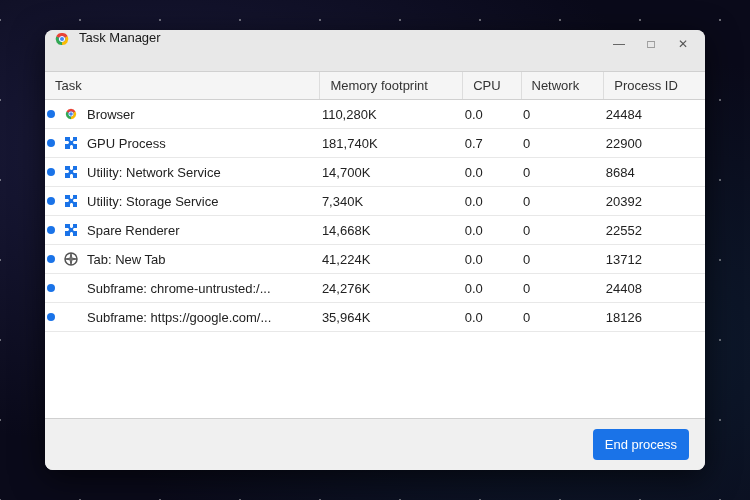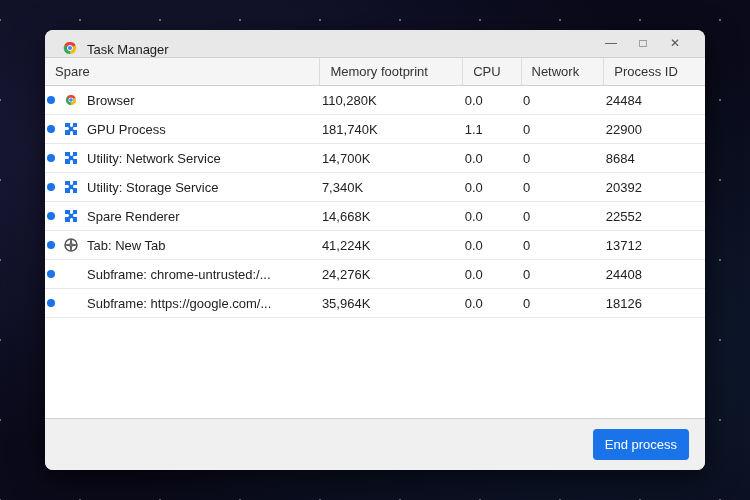--- a/index.html
+++ b/index.html
@@ -40,24 +40,24 @@
       border-radius: 8px;
       box-shadow: 0 8px 32px rgba(0,0,0,0.6);
       display: flex;
       flex-direction: column;
       overflow: hidden;
     }
 
     
     .title-bar {
       background: #e8e8e8;
-      height: 28px;
-      display: flex;
-      align-items: flex-end;
-      padding: 0 16px;
+      height: 42px;
+      display: flex;
+      align-items: flex-start;
+      padding: 0 8px;
       border-bottom: 1px solid #d0d0d0;
       border-radius: 8px 8px 0 0;
       flex-shrink: 0;
     }
 
     .title-bar-icon {
       width: 18px;
       height: 18px;
       margin-right: 8px;
       flex-shrink: 0;
@@ -216,21 +216,21 @@
       <button class="window-control-btn">—</button>
       <button class="window-control-btn">□</button>
       <button class="window-control-btn close">✕</button>
     </div>
   </div>
 
   <div class="table-container">
     <table>
       <thead>
         <tr>
-          <th>Spare</th>
+          <th>Task</th>
           <th class="right">Memory footprint</th>
           <th class="right">CPU</th>
           <th class="right">Network</th>
           <th class="right">Process ID</th>
         </tr>
       </thead>
       <tbody id="process-tbody">
       <tr>
     <td>
       <div class="task-cell">
@@ -260,21 +260,21 @@
         <span class="dot"></span>
         <span class="task-icon">
                   <svg width="16" height="16" viewBox="0 0 16 16">
       <path d="M2 2h5v2.5c0 .8.7 1.5 1.5 1.5S10 5.3 10 4.5V2h4v4h-2.5c-.8 0-1.5.7-1.5 1.5S10.7 9 11.5 9H14v5h-4v-2.5c0-.8-.7-1.5-1.5-1.5S7 10.7 7 11.5V14H2V9h2.5C5.3 9 6 8.3 6 7.5S5.3 6 4.5 6H2V2z" fill="#1a73e8"></path>
     </svg>
                 </span>
         <span>GPU Process</span>
       </div>
     </td>
     <td class="right">181,740K</td>
-    <td class="right">1.1</td>
+    <td class="right">0.7</td>
     <td class="right">0</td>
     <td class="right">22900</td>
   </tr>
           <tr>
     <td>
       <div class="task-cell">
         <span class="dot"></span>
         <span class="task-icon">
                   <svg width="16" height="16" viewBox="0 0 16 16">
       <path d="M2 2h5v2.5c0 .8.7 1.5 1.5 1.5S10 5.3 10 4.5V2h4v4h-2.5c-.8 0-1.5.7-1.5 1.5S10.7 9 11.5 9H14v5h-4v-2.5c0-.8-.7-1.5-1.5-1.5S7 10.7 7 11.5V14H2V9h2.5C5.3 9 6 8.3 6 7.5S5.3 6 4.5 6H2V2z" fill="#1a73e8"></path>

